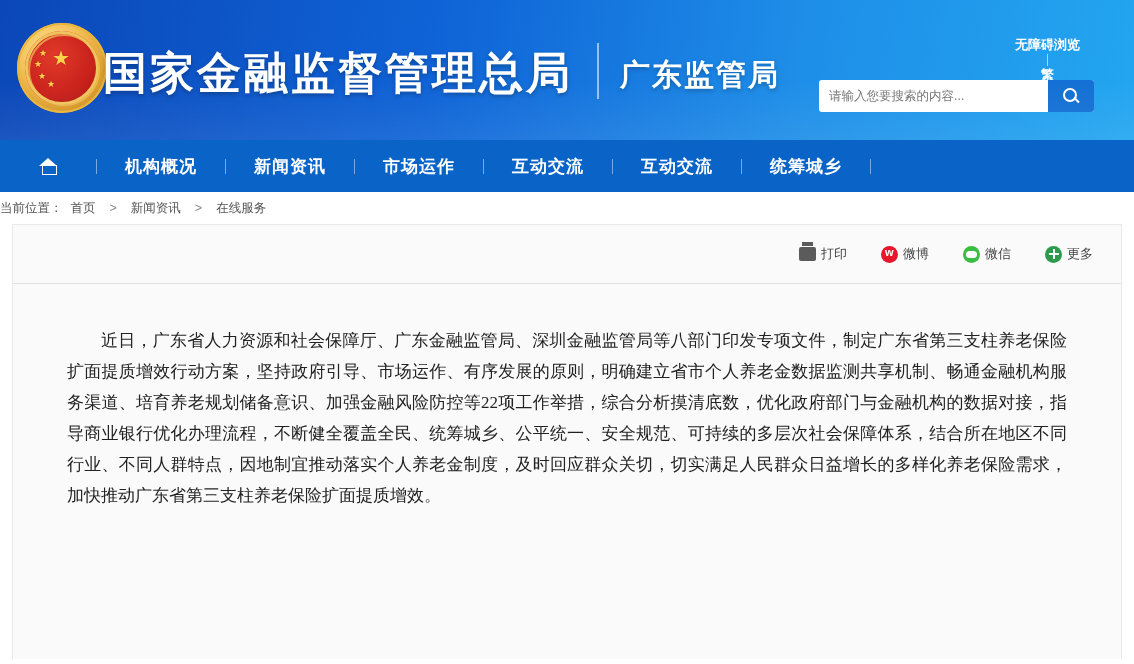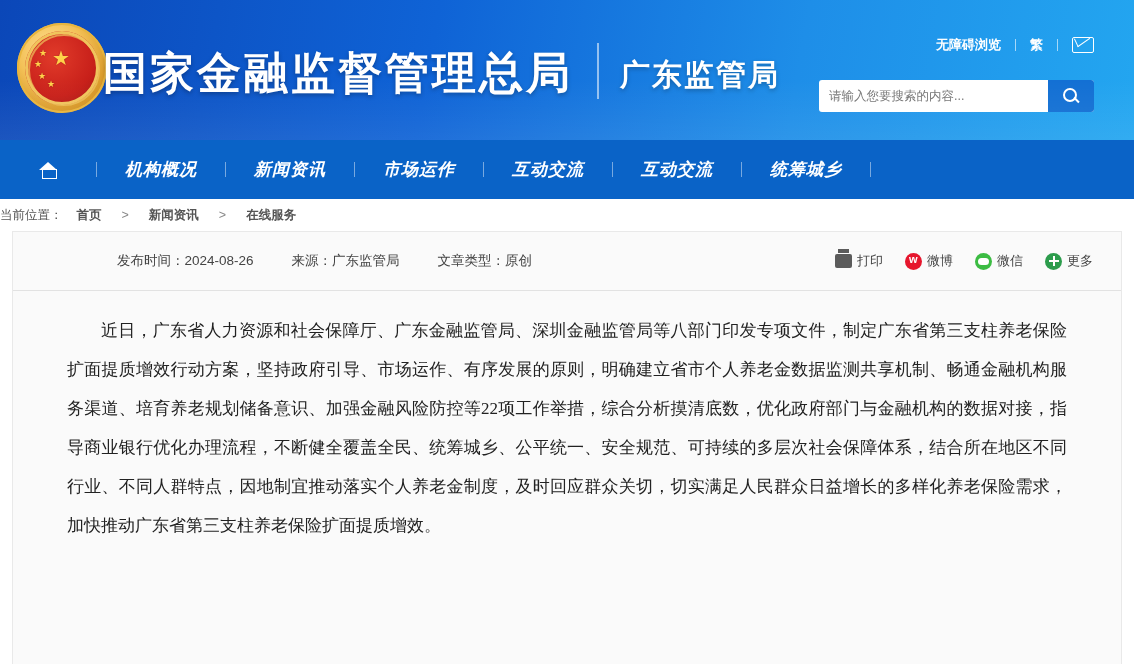--- a/index.html
+++ b/index.html
@@ -109,20 +109,21 @@
 
   .top-links {
     position: absolute;
     right: 40px;
     top: 36px;
     display: flex;
     align-items: center;
     gap: 0;
     font-size: 13px;
     color: #ffffff;
+    flex-direction: column;
   }
   .top-links .tl {
     padding: 0 14px;
     color: #fff;
     text-decoration: none;
     white-space: nowrap;
     font-weight: bold;
   }
   .top-links .divider {
     width: 1px;
@@ -189,26 +190,25 @@
   .search-btn .handle {
     position: absolute;
     left: 25px; top: 19px;
     width: 7px; height: 2px;
     background: #fff;
     transform: rotate(45deg);
   }
 
   
   .nav {
-    height: 59px;
+    height: 52px;
     background: #0a63c7;
     display: flex;
     align-items: center;
     position: relative;
-    font-style: italic;
   }
   .nav .home {
     width: 96px;
     display: flex;
     align-items: center;
     justify-content: center;
   }
   .home-icon {
     width: 19px;
     height: 16px;
@@ -252,22 +252,21 @@
     display: flex;
     align-items: center;
     font-size: 12.5px;
     color: #555;
     background: #ffffff;
   }
   .breadcrumb .bc-label { color: #555; }
   .breadcrumb a {
     color: #555;
     text-decoration: none;
-    margin: 0 14px;
-    font-weight: bold;
+    margin: 0 8px;
   }
   .breadcrumb .sep { margin: 0 6px; color: #888; }
 
   
   .article {
     margin: 0 12px;
     background: #fafafa;
     border: 1px solid #e9e9e9;
     border-bottom: none;
     height: 434px;
@@ -286,21 +285,21 @@
     display: flex;
     align-items: center;
     gap: 38px;
     padding-left: 104px;
   }
   .meta-right {
     position: absolute;
     right: 28px;
     display: flex;
     align-items: center;
-    gap: 22px;
+    gap: 34px;
     font-size: 13px;
     color: #444;
   }
   .share {
     display: flex;
     align-items: center;
     gap: 5px;
     cursor: pointer;
   }
   .ic {
@@ -358,23 +357,23 @@
   .headline {
     margin: 28px 32px 0 32px;
     text-align: center;
     font-size: 25px;
     line-height: 38px;
     font-weight: bold;
     color: #1a1a1a;
     font-family: "Liberation Serif", serif;
   }
   .body-text {
-    margin: 20px 54px 0 54px;
+    margin: 41px 54px 0 54px;
     font-size: 17px;
-    line-height: 39px;
+    line-height: 31px;
     color: #222;
     text-align: justify;
     text-indent: 2em;
     font-family: "Liberation Serif", serif;
   }
 </style>
 </head>
 <body>
 
 <div class="header">
@@ -438,31 +437,20 @@
   <a href="#">首页</a>
   <span class="sep">&gt;</span>
   <a href="#">新闻资讯</a>
   <span class="sep">&gt;</span>
   <a href="#">在线服务</a>
 </div>
 
 <div class="article">
 
   <div class="meta-bar">
-    <div class="meta-left">
-      <span>
-        <span>发布时间：</span><span>2024-08-26</span>
-      </span>
-      <span>
-        <span>来源：</span><span>广东监管局</span>
-      </span>
-      <span>
-        <span>文章类型：</span><span>原创</span>
-      </span>
-    </div>
 
     <div class="meta-right">
       <span class="share">
         <span class="ic-print"></span>
         <span>打印</span>
       </span>
       <span class="share">
         <span class="ic ic-weibo"></span>
         <span>微博</span>
       </span>

